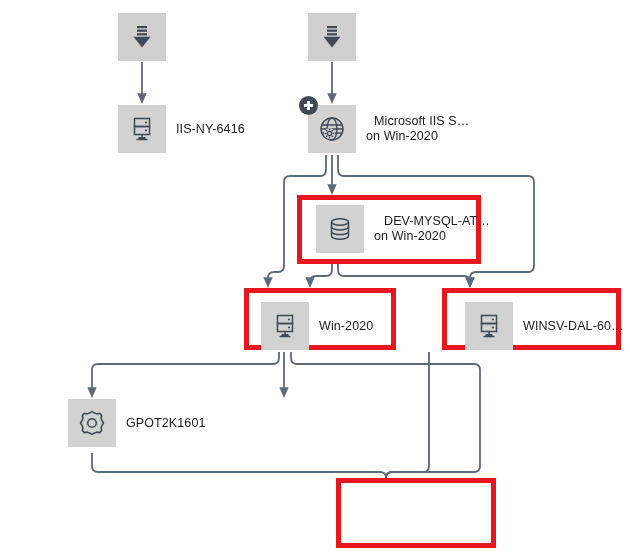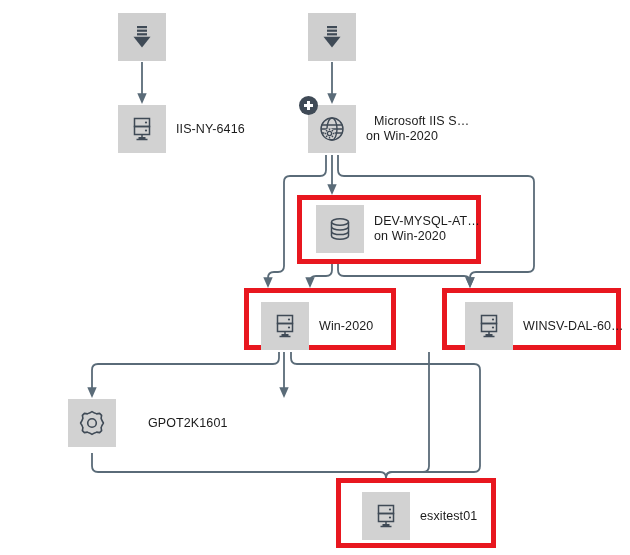--- a/index.html
+++ b/index.html
@@ -215,21 +215,21 @@
           <path d="M5.5 7 L5.5 21 C5.5 22.8 9.3 24.2 14 24.2
                    C18.7 24.2 22.5 22.8 22.5 21 L22.5 7"></path>
           <path d="M5.5 11.7 C5.5 13.5 9.3 14.9 14 14.9
                    C18.7 14.9 22.5 13.5 22.5 11.7"></path>
           <path d="M5.5 16.4 C5.5 18.2 9.3 19.6 14 19.6
                    C18.7 19.6 22.5 18.2 22.5 16.4"></path>
         </g>
       </svg>
     </div>
     <div>
-      <div class="node-label" style="margin-left:10px;">DEV-MYSQL-AT…</div>
+      <div class="node-label" style="margin-left:20px;">DEV-MYSQL-AT…</div>
       <div class="node-label" style="margin-left:10px;">on Win-2020</div>
     </div>
   </div>
 
   <div class="node" style="left:250px; top:302px;">
     <div class="node-icon">
       <svg width="28" height="28" viewBox="0 0 28 28">
         <g fill="none" stroke="#3f4a56" stroke-width="1.5">
           <rect x="6.5" y="3.5" width="15" height="8"></rect>
           <rect x="6.5" y="11.5" width="15" height="8"></rect>
@@ -258,52 +258,34 @@
         <g fill="#3f4a56">
           <circle cx="18" cy="7.5" r="1.1"></circle>
           <circle cx="18" cy="15.5" r="1.1"></circle>
           <rect x="10.5" y="22" width="7" height="2.6"></rect>
         </g>
       </svg>
     </div>
     <div class="node-label">WINSV-DAL-60…</div>
   </div>
 
-  <div class="node" style="left:57px; top:399px;gap:22px;">
+  <div class="node" style="left:57px; top:399px;">
     <div class="node-icon">
       <svg width="30" height="30" viewBox="0 0 30 30">
         <g fill="none" stroke="#3f4a56" stroke-width="1.6" stroke-linejoin="round">
           <path d="M15 3.6 L17.6 5.1 A10.5 10.5 0 0 1 19.6 5.9 L22.6 5.4
                    L24.6 7.4 L24.1 10.4 A10.5 10.5 0 0 1 24.9 12.4
                    L26.4 15 L24.9 17.6 A10.5 10.5 0 0 1 24.1 19.6
                    L24.6 22.6 L22.6 24.6 L19.6 24.1 A10.5 10.5 0 0 1 17.6 24.9
                    L15 26.4 L12.4 24.9 A10.5 10.5 0 0 1 10.4 24.1
                    L7.4 24.6 L5.4 22.6 L5.9 19.6 A10.5 10.5 0 0 1 5.1 17.6
                    L3.6 15 L5.1 12.4 A10.5 10.5 0 0 1 5.9 10.4
                    L5.4 7.4 L7.4 5.4 L10.4 5.9 A10.5 10.5 0 0 1 12.4 5.1 Z"></path>
           <circle cx="15" cy="15" r="4.3"></circle>
         </g>
       </svg>
     </div>
     <div class="node-label">GPOT2K1601</div>
   </div>
 
 
-  <div class="node" style="left:351px; top:492px;">
-    <div class="node-icon">
-      <svg width="28" height="28" viewBox="0 0 28 28">
-        <g fill="none" stroke="#3f4a56" stroke-width="1.5">
-          <rect x="6.5" y="3.5" width="15" height="8"></rect>
-          <rect x="6.5" y="11.5" width="15" height="8"></rect>
-          <path d="M14 19.5 L14 22.5"></path>
-          <path d="M8.5 24.5 L19.5 24.5"></path>
-        </g>
-        <g fill="#3f4a56">
-          <circle cx="18" cy="7.5" r="1.1"></circle>
-          <circle cx="18" cy="15.5" r="1.1"></circle>
-          <rect x="10.5" y="22" width="7" height="2.6"></rect>
-        </g>
-      </svg>
-    </div>
-    <div class="node-label">esxitest01</div>
-  </div>
 
 </div>
 
 </body></html>

